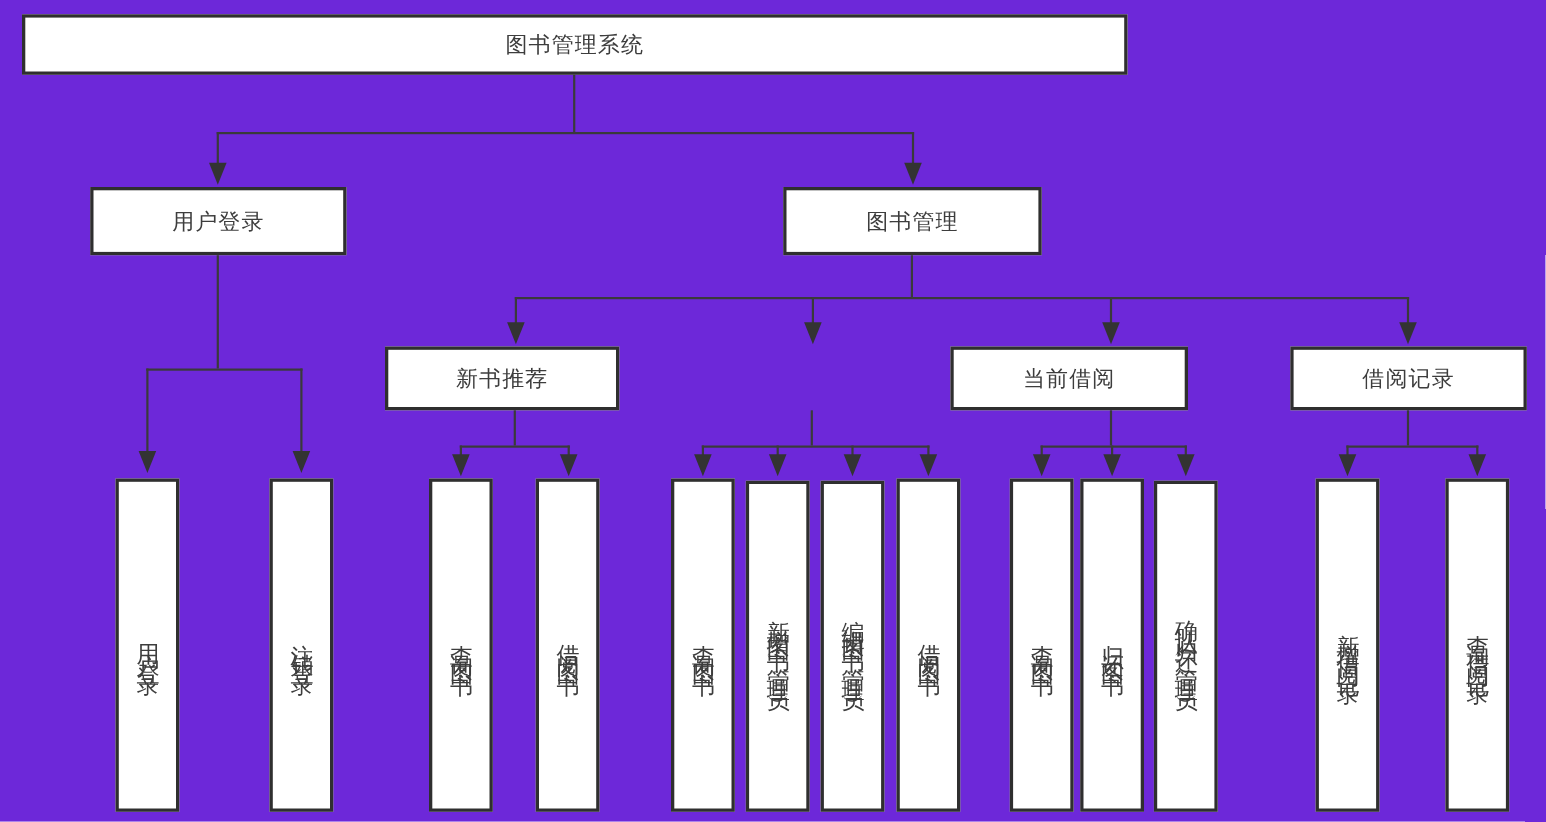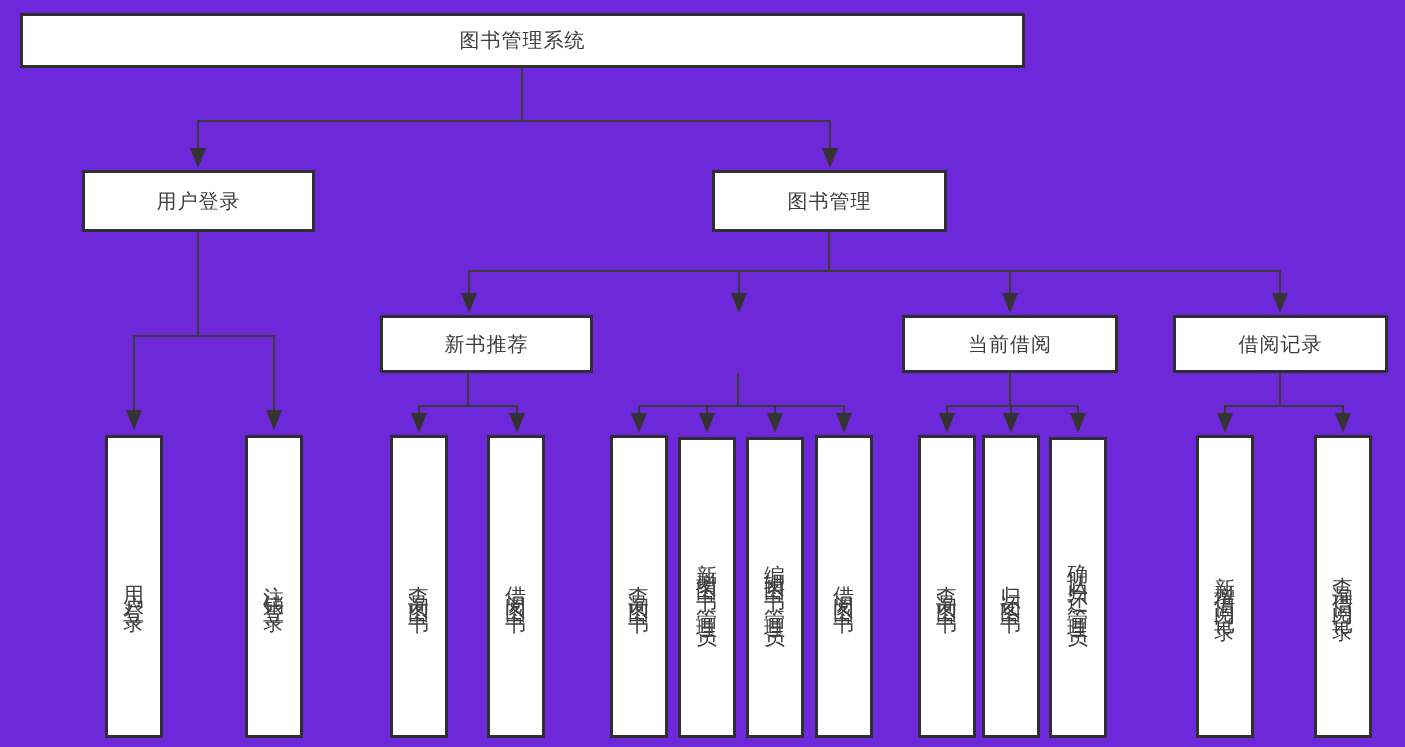--- a/index.html
+++ b/index.html
@@ -56,22 +56,22 @@
   <div class="hl" style="left:468px;top:270px;width:813px;"></div>
   <div class="vl" style="left:468px;top:270px;height:25px;"></div>
   <div class="arrowhead" style="left:461px;top:293px;"></div>
   <div class="vl" style="left:738px;top:270px;height:25px;"></div>
   <div class="arrowhead" style="left:731px;top:293px;"></div>
   <div class="vl" style="left:1009px;top:270px;height:25px;"></div>
   <div class="arrowhead" style="left:1002px;top:293px;"></div>
   <div class="vl" style="left:1279px;top:270px;height:25px;"></div>
   <div class="arrowhead" style="left:1272px;top:293px;"></div>
 
-  <div class="node" style="left:380px;top:315px;width:213px;height:58px;">新书推荐</div>
-  <div class="node" style="left:902px;top:315px;width:216px;height:58px;">当前借阅</div>
+  <div class="node" style="left:350px;top:315px;width:213px;height:58px;">新书推荐</div>
+  <div class="node" style="left:864px;top:315px;width:216px;height:58px;">当前借阅</div>
   <div class="node" style="left:1173px;top:315px;width:215px;height:58px;">借阅记录</div>
 
   <div class="vl" style="left:467px;top:373px;height:32px;"></div>
   <div class="hl" style="left:418px;top:405px;width:100px;"></div>
   <div class="vl" style="left:418px;top:405px;height:10px;"></div>
   <div class="arrowhead" style="left:411px;top:413px;"></div>
   <div class="vl" style="left:516px;top:405px;height:10px;"></div>
   <div class="arrowhead" style="left:509px;top:413px;"></div>
 
   <div class="vl" style="left:737px;top:373px;height:32px;"></div>

